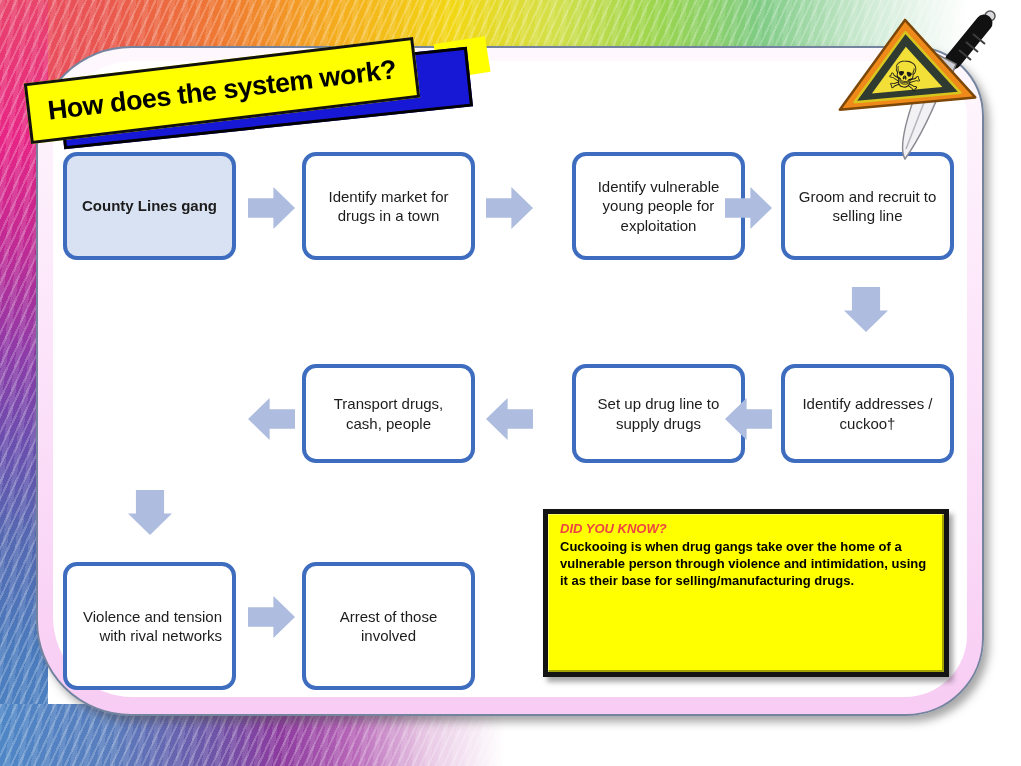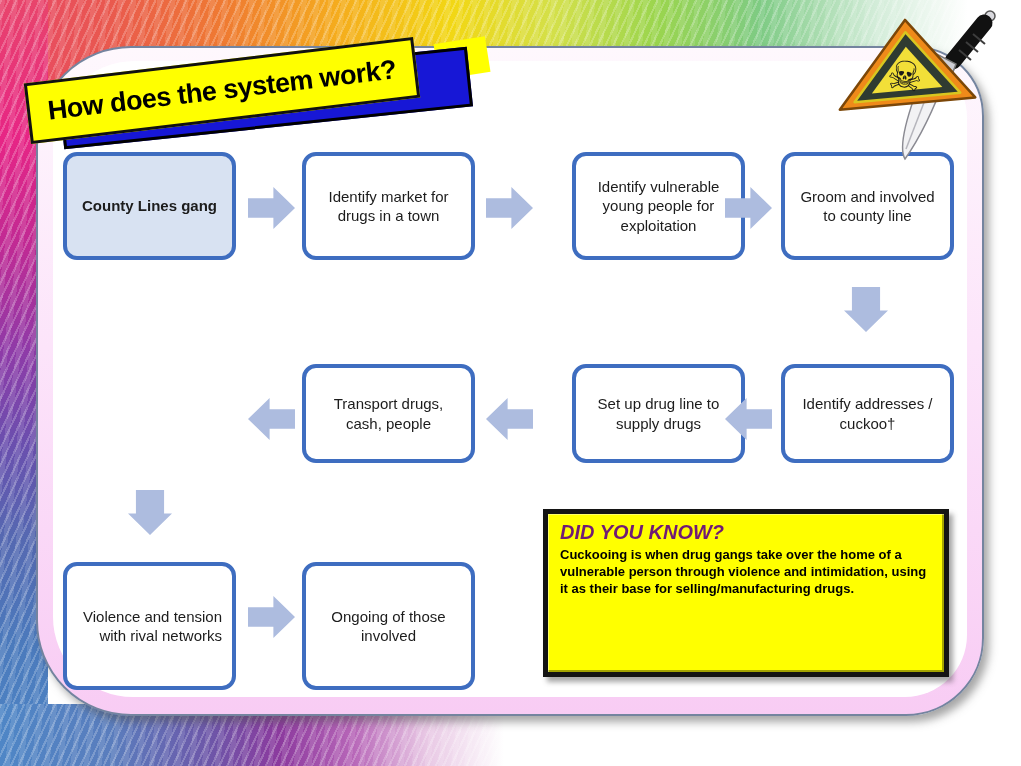--- a/index.html
+++ b/index.html
@@ -61,21 +61,21 @@
   .arr{position:absolute;background:#adbcdf;z-index:2;}
   .arr.right{width:47px;height:42px;clip-path:polygon(0 27%,54% 27%,54% 0,100% 50%,54% 100%,54% 73%,0 73%);}
   .arr.left {width:47px;height:42px;clip-path:polygon(100% 27%,46% 27%,46% 0,0 50%,46% 100%,46% 73%,100% 73%);}
   .arr.down {width:44px;height:45px;clip-path:polygon(18% 0,82% 0,82% 52%,100% 52%,50% 100%,0 52%,18% 52%);}
   
   .dyk{
     position:absolute;left:543px;top:509px;width:406px;height:168px;box-sizing:border-box;z-index:3;
     background:#ffff00;border:5px solid #141414;padding:4px 12px 4px 12px;
     box-shadow:4px 5px 5px rgba(60,60,60,.45), inset 1px 1px 0 rgba(255,255,255,.4), inset -2px -2px 0 rgba(90,90,0,.55);
   }
-  .dyk-h{font-size:20px;font-weight:bold;font-style:italic;color:#701a75;margin:3px 0 2px 0;}
+  .dyk-h{font-size:13px;font-weight:bold;font-style:italic;color:#ef4444;margin:3px 0 2px 0;}
   .dyk-b{font-size:13px;font-weight:bold;color:#000000;line-height:1.32;}
   
   .hazard{position:absolute;left:833px;top:6px;width:172px;height:170px;z-index:6;}
 </style>
 </head>
 <body>
 
 <div class="slide">
 
   <div class="bg-top chalk"></div>
@@ -92,21 +92,21 @@
   <div class="arr right" style="left:248px;top:187px;"></div>
   <div class="fbox r1 c2">
       <span>Identify market for drugs in a town</span>
     </div>
   <div class="arr right" style="left:486px;top:187px;"></div>
   <div class="fbox r1 c3">
       <span>Identify vulnerable young people for exploitation</span>
     </div>
   <div class="arr right" style="left:725px;top:187px;"></div>
   <div class="fbox r1 c4">
-      <span>Groom and involved to county line</span>
+      <span>Groom and recruit to selling line</span>
     </div>
 
   <div class="arr down" style="left:844px;top:287px;"></div>
 
   <div class="arr left" style="left:248px;top:398px;"></div>
   <div class="fbox r2 c2">
       <span>Transport drugs, cash, people</span>
     </div>
   <div class="arr left" style="left:486px;top:398px;"></div>
   <div class="fbox r2 c3">
@@ -117,21 +117,21 @@
       <span>Identify addresses / cuckoo†</span>
     </div>
 
   <div class="arr down" style="left:128px;top:490px;"></div>
 
   <div class="fbox r3 c1">
       <span>Violence and tension with rival networks</span>
     </div>
   <div class="arr right" style="left:248px;top:596px;"></div>
   <div class="fbox r3 c2">
-      <span>Ongoing of those involved</span>
+      <span>Arrest of those involved</span>
     </div>
 
   <div class="dyk">
     <div class="dyk-h">DID YOU KNOW?</div>
     <div class="dyk-b">Cuckooing is when drug gangs take over the home of a vulnerable person through violence and intimidation, using it as their base for selling/manufacturing drugs.</div>
   </div>
 
   <div class="banner-wrap">
     <div class="banner-peek"></div>
     <div class="banner-blue"></div>

